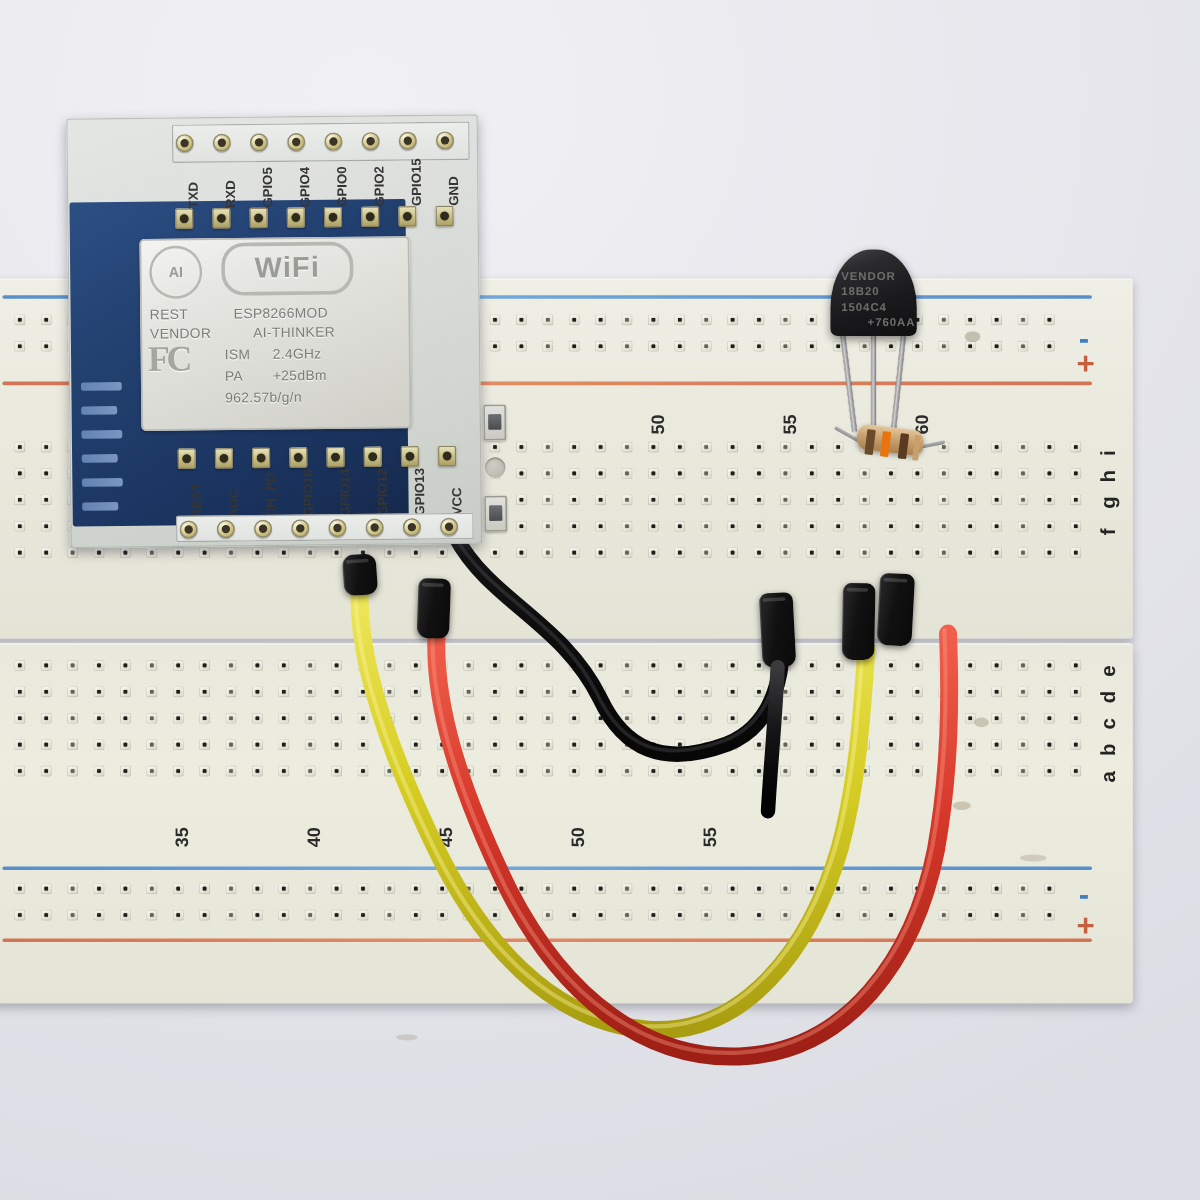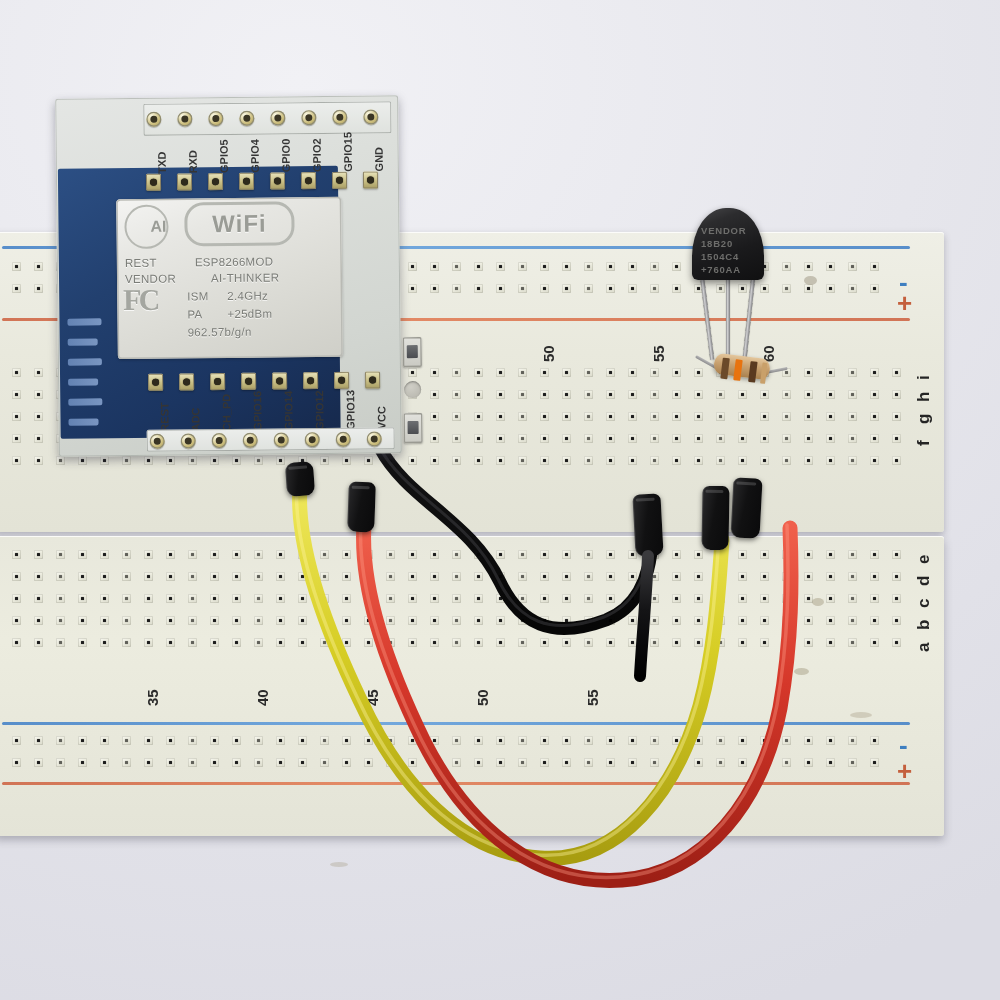--- a/index.html
+++ b/index.html
@@ -90,22 +90,22 @@
   .shield-txt{position:absolute;color:#7b7d78;font-size:11.5px;letter-spacing:.3px;
     font-family:"Liberation Sans",sans-serif;white-space:nowrap;
     text-shadow:0 1px 0 rgba(255,255,255,.75);}
   #wifi-logo{position:absolute;left:62px;top:-2px;width:104px;height:38px;
     border:3px solid #b6b8b2;border-radius:19px;
     color:#9a9c96;font-size:24px;font-weight:700;letter-spacing:1px;
     display:flex;align-items:center;justify-content:center;
     text-shadow:0 1px 0 rgba(255,255,255,.8);}
   #ai-logo{position:absolute;left:2px;top:0px;width:40px;height:40px;
     border:2.5px solid #b6b8b2;border-radius:50%;
-    color:#9a9c96;font-size:16px;font-weight:700;
-    display:flex;align-items:center;justify-content:flex-end;}
+    color:#9a9c96;font-size:12px;font-weight:700;
+    display:flex;align-items:center;justify-content:center;}
   #fcc-logo{position:absolute;left:0px;top:78px;width:56px;height:42px;
     color:#a4a6a0;font-size:30px;font-weight:700;letter-spacing:-3px;
     font-family:"Liberation Serif",serif;
     text-shadow:0 1px 0 rgba(255,255,255,.75);}
 
   .hdr-strip{position:absolute;
     background:linear-gradient(180deg,#eceeec,#dfe2de);
     box-shadow:inset 0 0 0 1px rgba(120,125,120,.55);border-radius:2px;}
   .pad{position:absolute;width:15px;height:15px;border-radius:50%;
     background:radial-gradient(circle at 35% 30%,#fdfbe8,#cdbf7e 55%,#9a8d52 100%);
@@ -821,21 +821,21 @@
   </div>
 
   <div class="abs" id="ds18b20">
     <div class="ds-leg" style="left:13px;top:66px;height:86px;transform:rotate(-7deg);"></div>
     <div class="ds-leg" style="left:34px;top:66px;height:92px;"></div>
     <div class="ds-leg" style="left:55px;top:66px;height:86px;transform:rotate(6deg);"></div>
     <div id="ds-body">
       <div class="ds-line" style="top:17px;">VENDOR</div>
       <div class="ds-line" style="top:30px;">18B20</div>
       <div class="ds-line" style="top:43px;">1504C4</div>
-      <div class="ds-line" style="top:56px;">+760AA</div>
+      <div class="ds-line" style="top:56px;margin-left:22px;">+760AA</div>
     </div>
   </div>
 
   <div class="abs" id="resistor">
     <div class="res-lead" style="left:-12px;top:13px;width:24px;transform:rotate(22deg);"></div>
     <div class="res-lead" style="left:58px;top:13px;width:24px;transform:rotate(-18deg);"></div>
     <div id="res-body">
       <div class="res-band" id="rb0" style="left: 8px; background: rgb(107, 74, 42);"></div>
       <div class="res-band" id="rb1" style="left: 21px; background: rgb(232, 115, 15);"></div>
       <div class="res-band" id="rb2" style="left: 36px; background: rgb(90, 58, 32);"></div>

